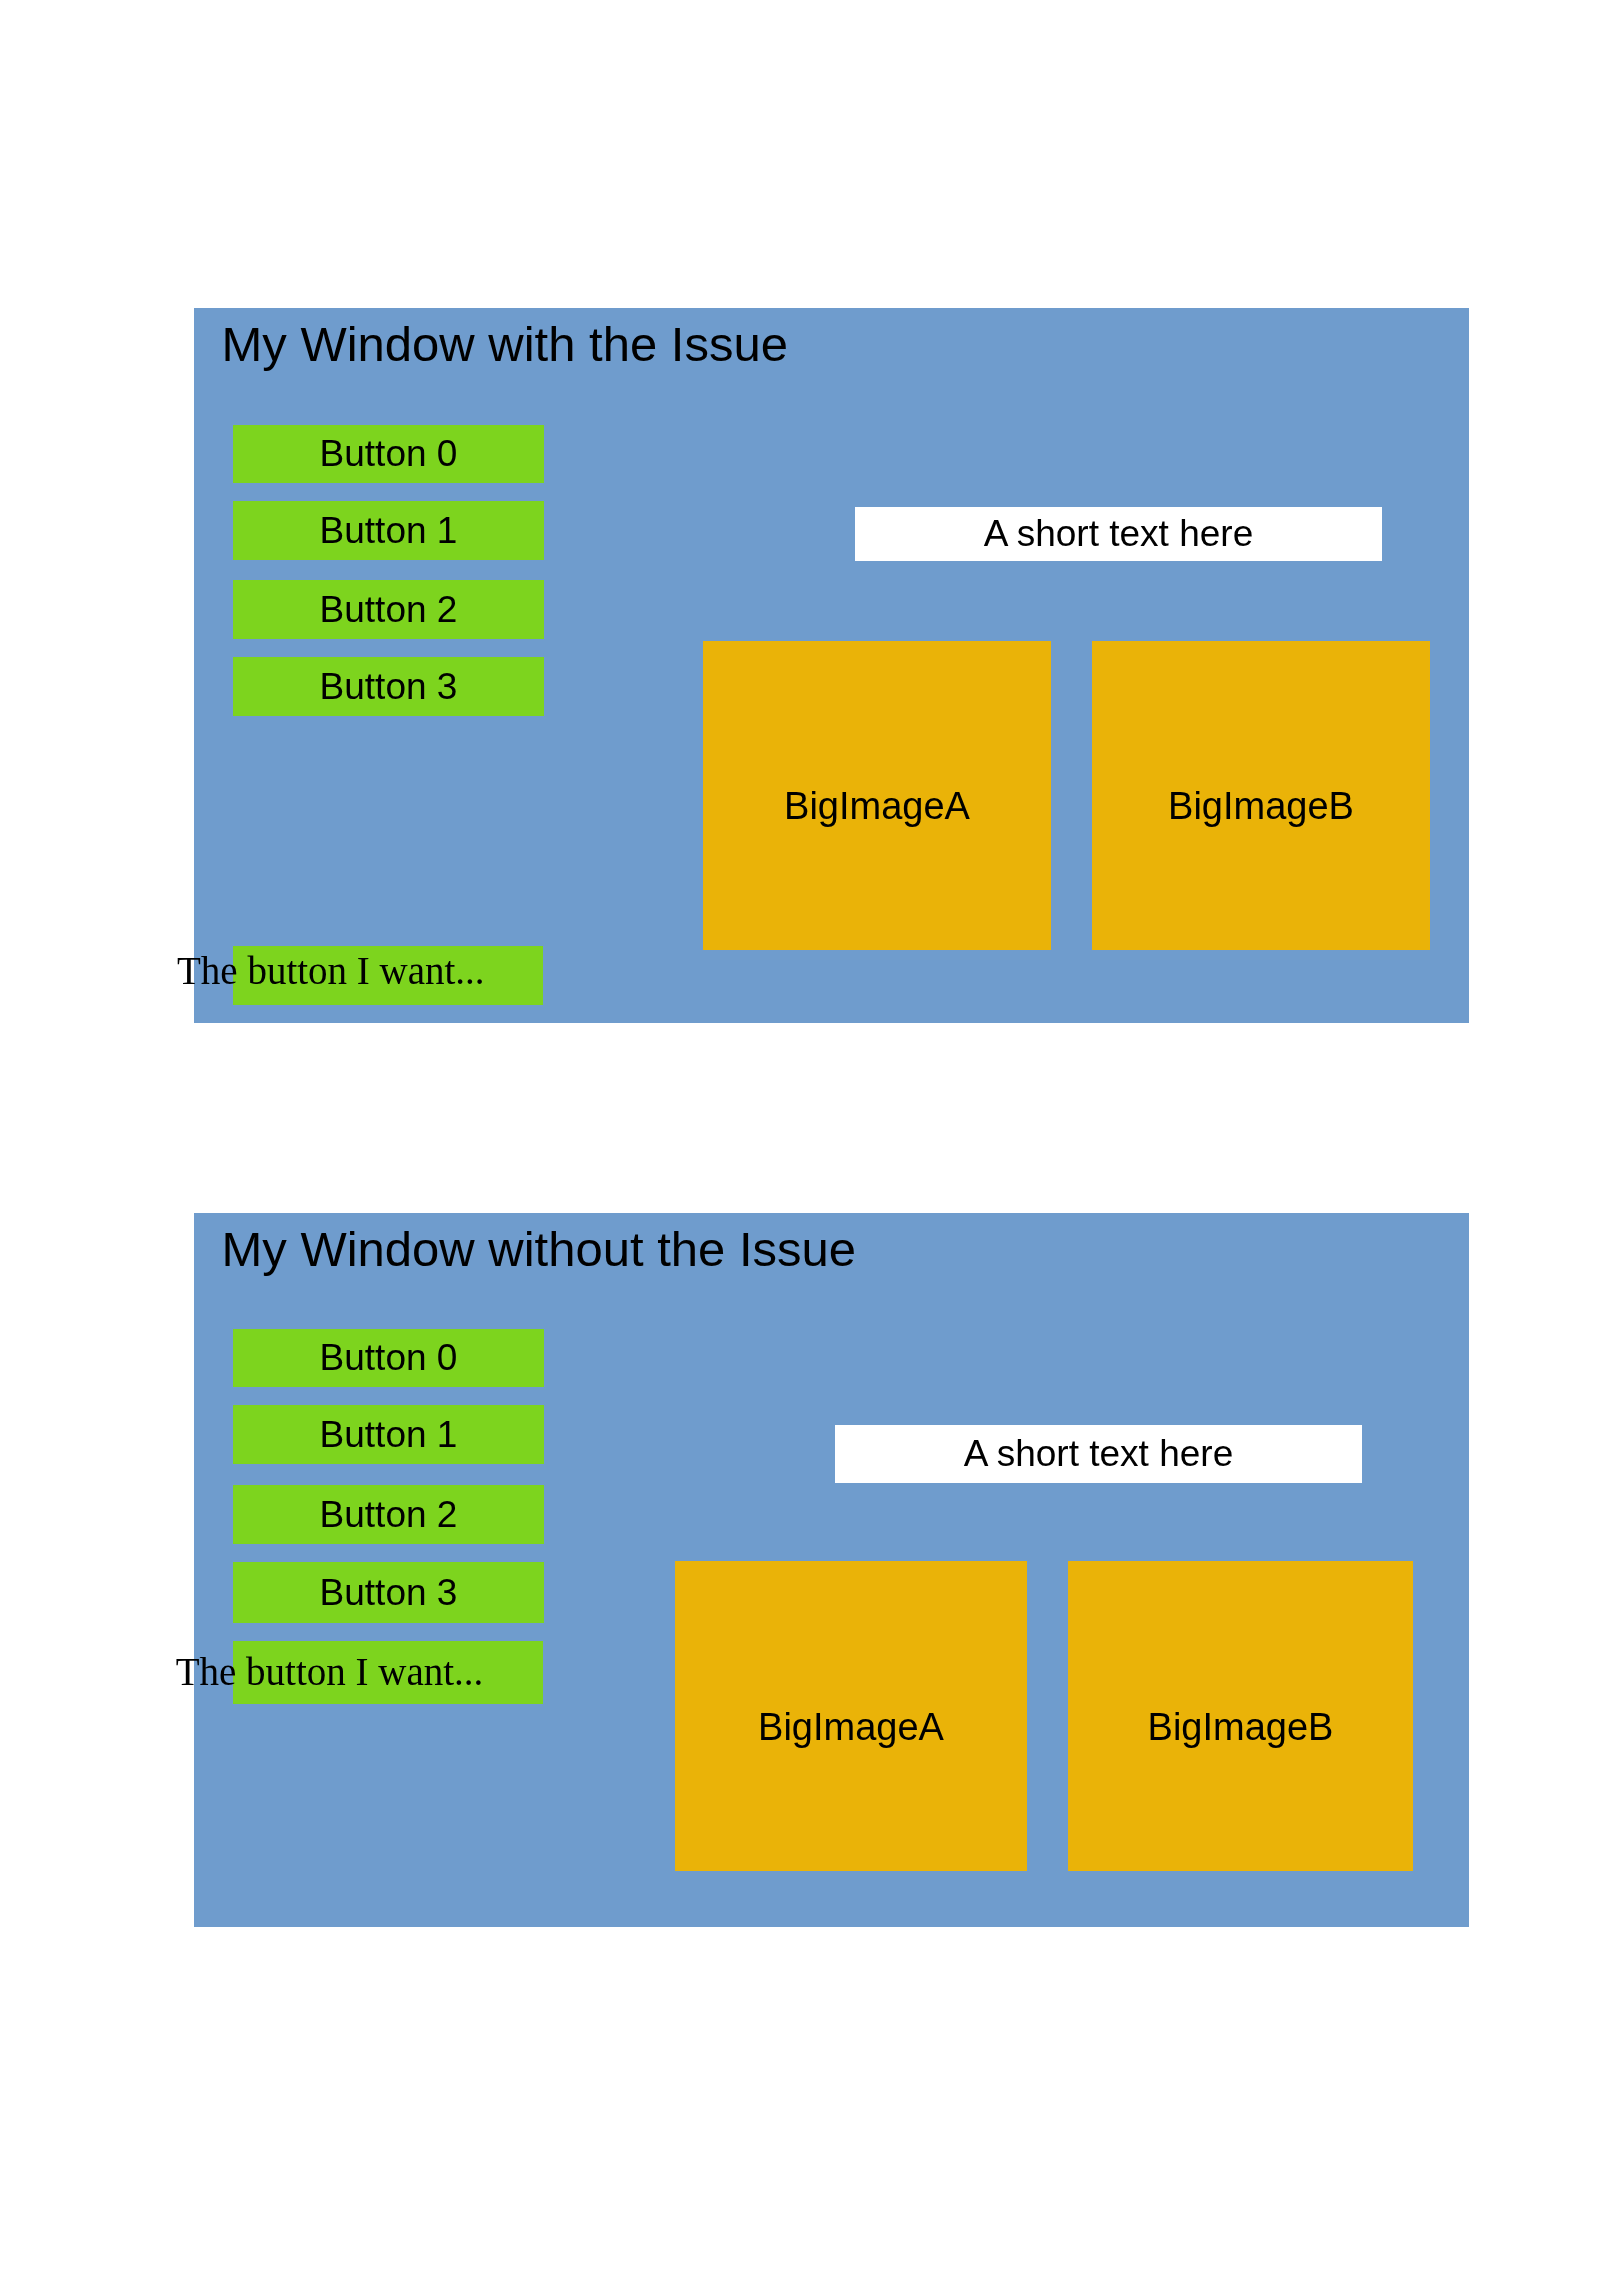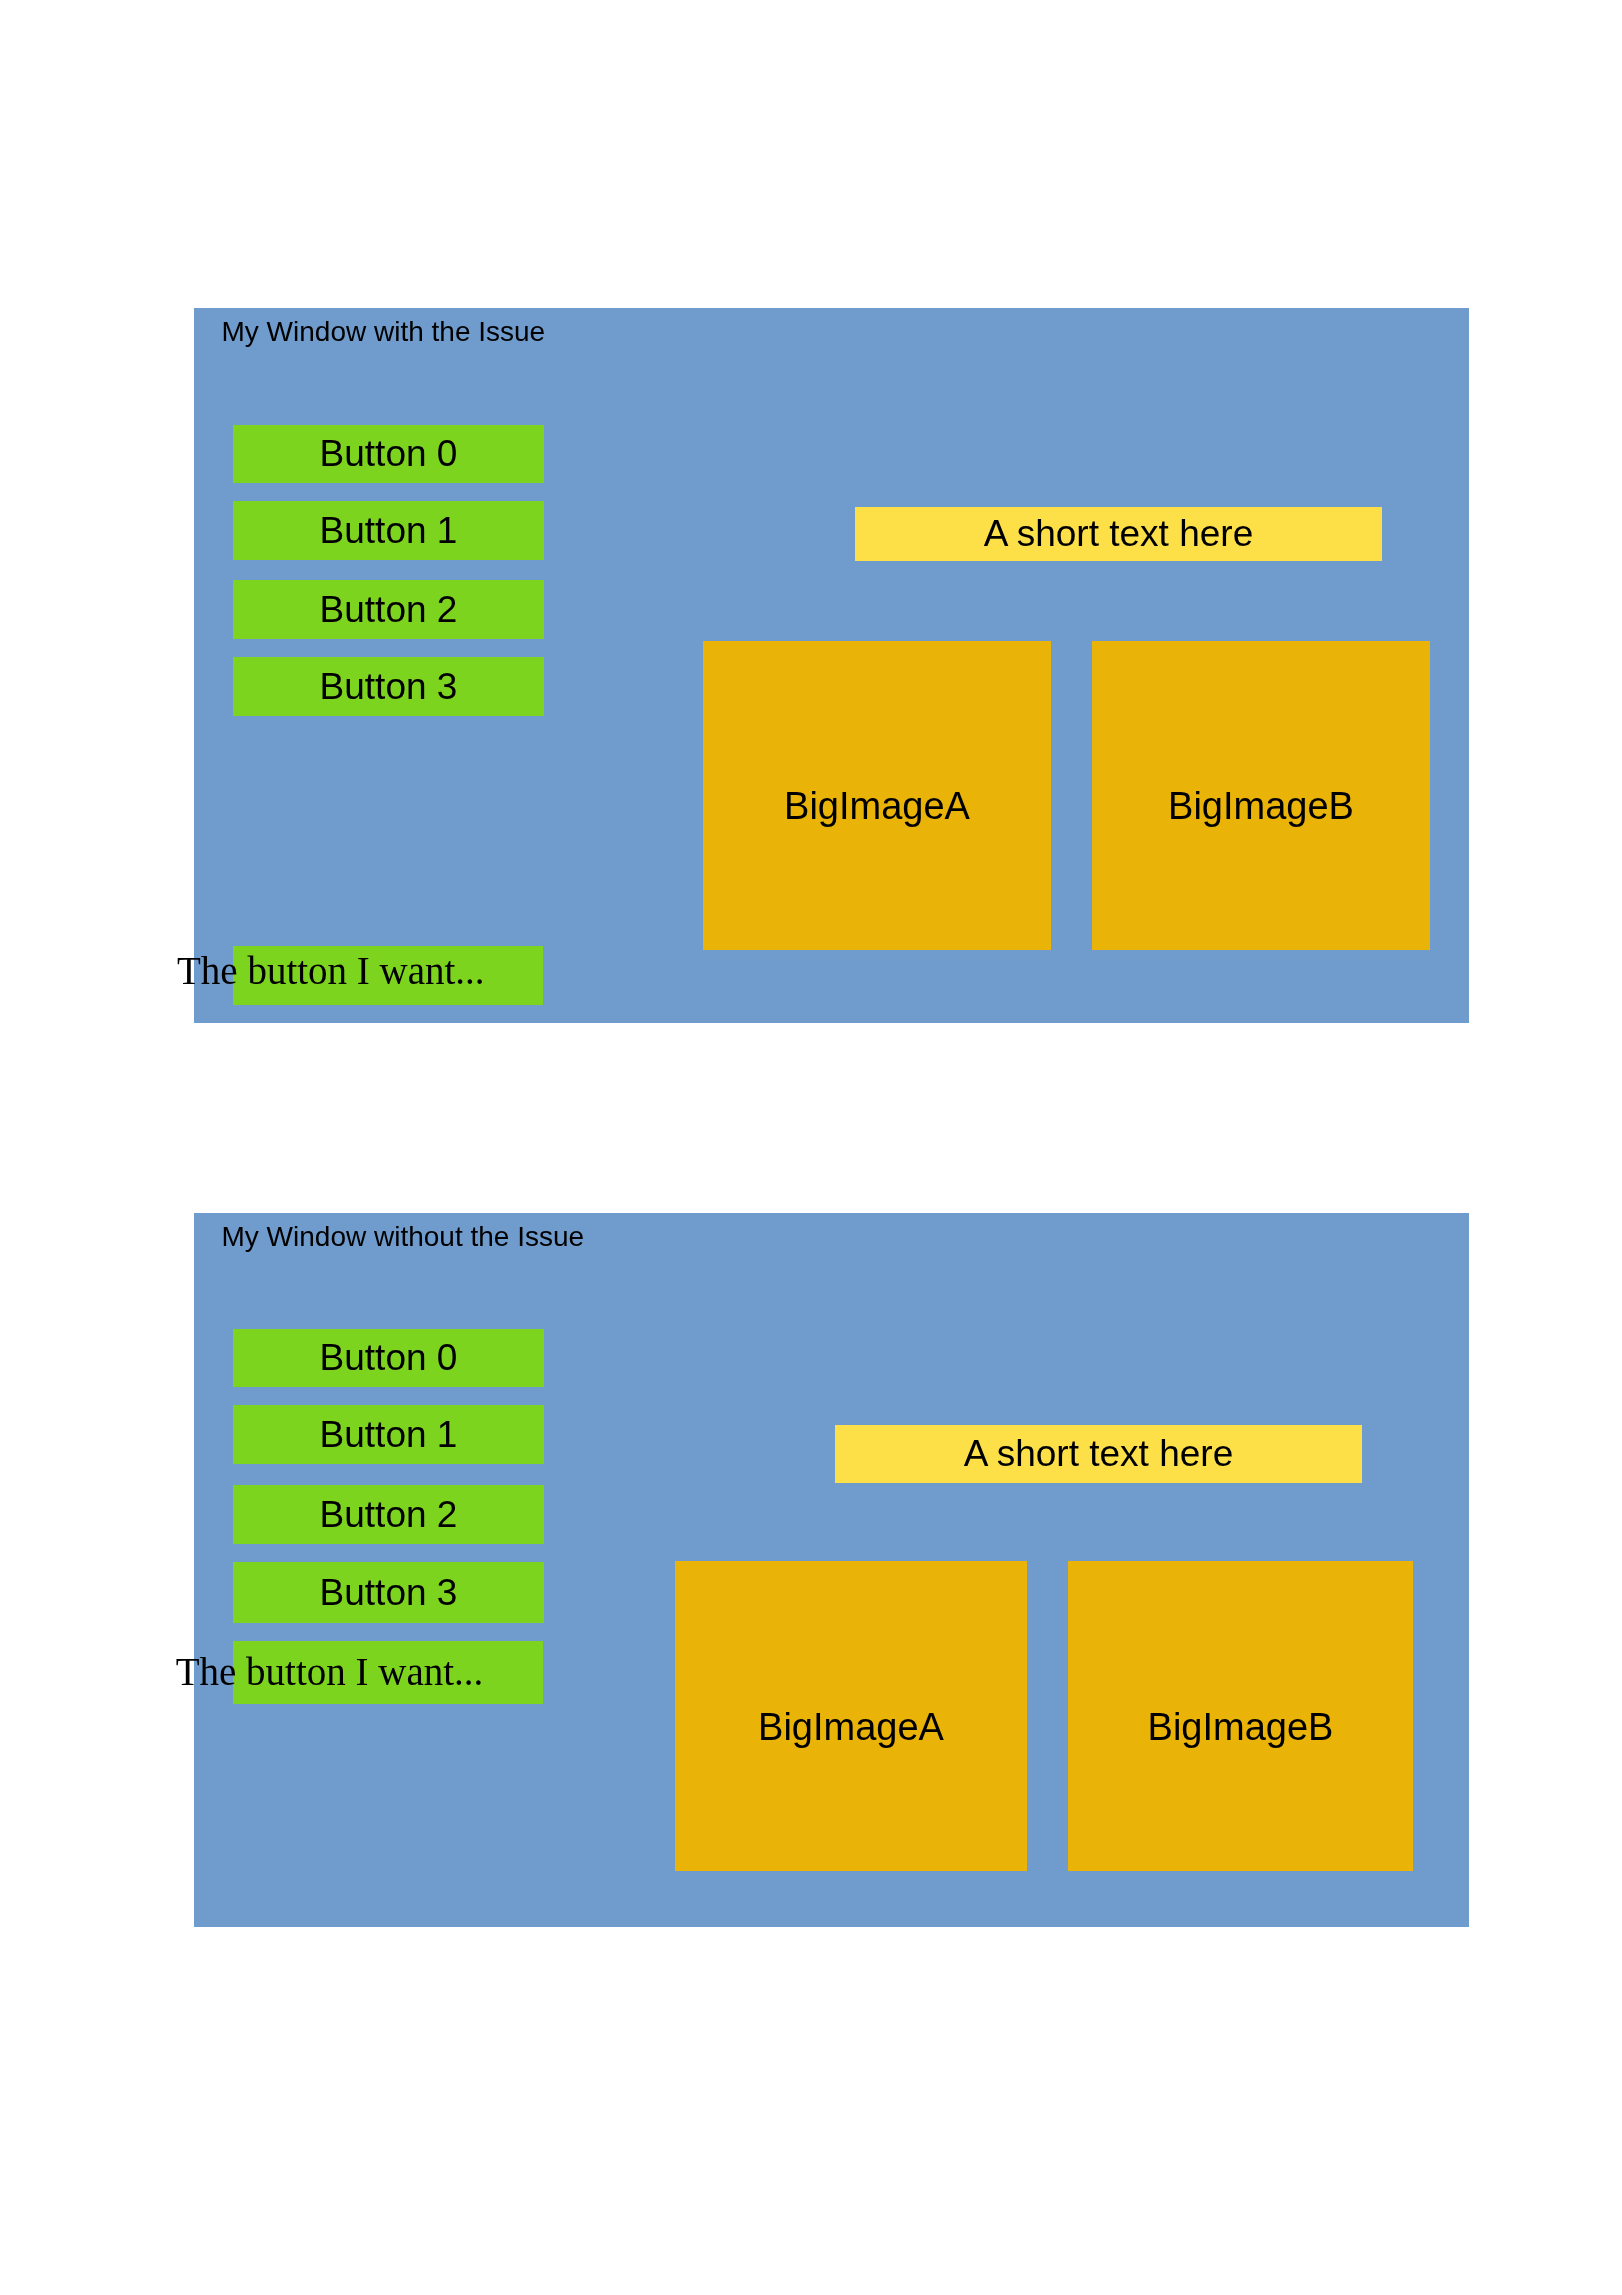--- a/index.html
+++ b/index.html
@@ -18,21 +18,21 @@
     height: 715px;
     background: #6f9ccd;
   }
   .panel-1 { top: 308px; }
   .panel-2 { top: 1213px; height: 714px; }
 
   .window-title {
     position: absolute;
     left: 27.5px;
     top: 7.9px;
-    font-size: 28px;
+    font-size: 49px;
     line-height: 1.15;
     color: #000000;
     white-space: nowrap;
   }
 
   .green-btn {
     position: absolute;
     left: 39px;
     width: 311px;
     height: 58px;
@@ -53,21 +53,21 @@
   .panel-1 .btn-want { top: 638px; width: 310px; height: 59px; }
 
   .panel-2 .btn-0 { top: 116px; }
   .panel-2 .btn-1 { top: 192px; height: 59px; }
   .panel-2 .btn-2 { top: 272px; height: 59px; }
   .panel-2 .btn-3 { top: 349px; height: 61px; }
   .panel-2 .btn-want { top: 428px; width: 310px; height: 63px; }
 
   .short-text-bar {
     position: absolute;
-    background: #fde047;
+    background: #ffffff;
     display: flex;
     align-items: center;
     justify-content: center;
     font-size: 37px;
     color: #000000;
   }
   .panel-1 .short-text-bar { left: 661px; top: 199px; width: 527px; height: 54px; }
   .panel-2 .short-text-bar { left: 641px;  top: 212px; width: 527px; height: 58px; }
 
   .big-image {

